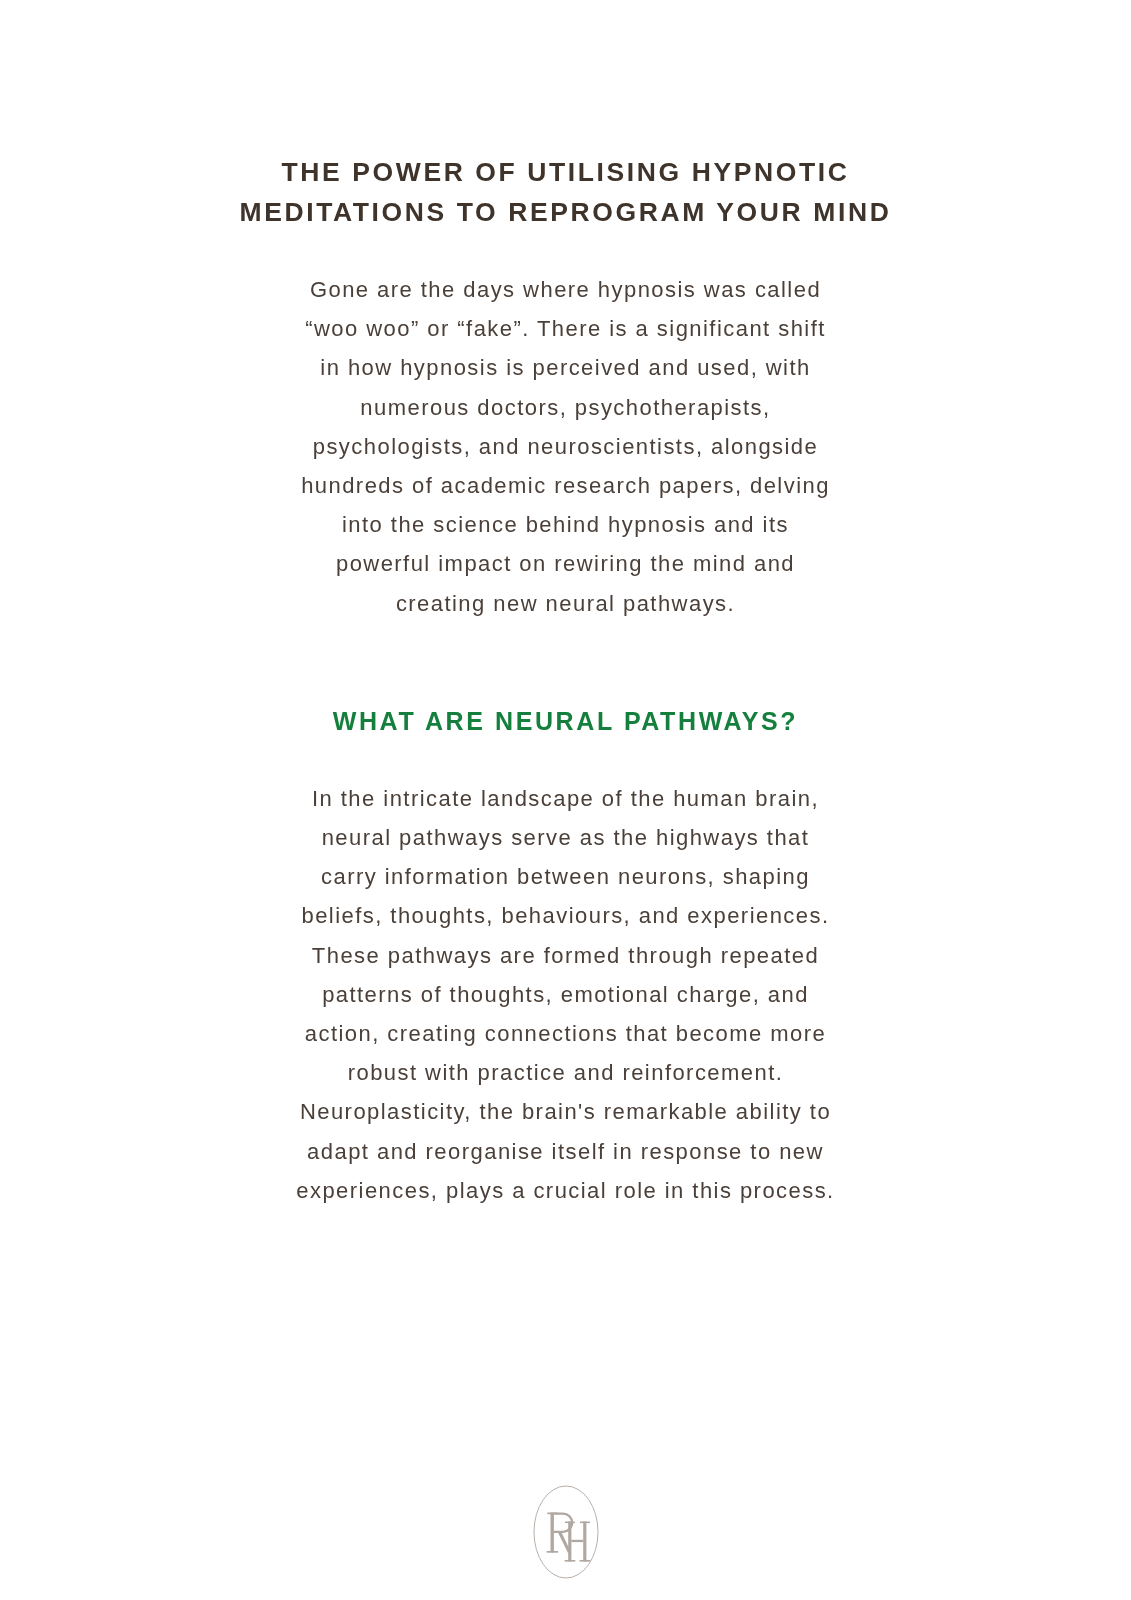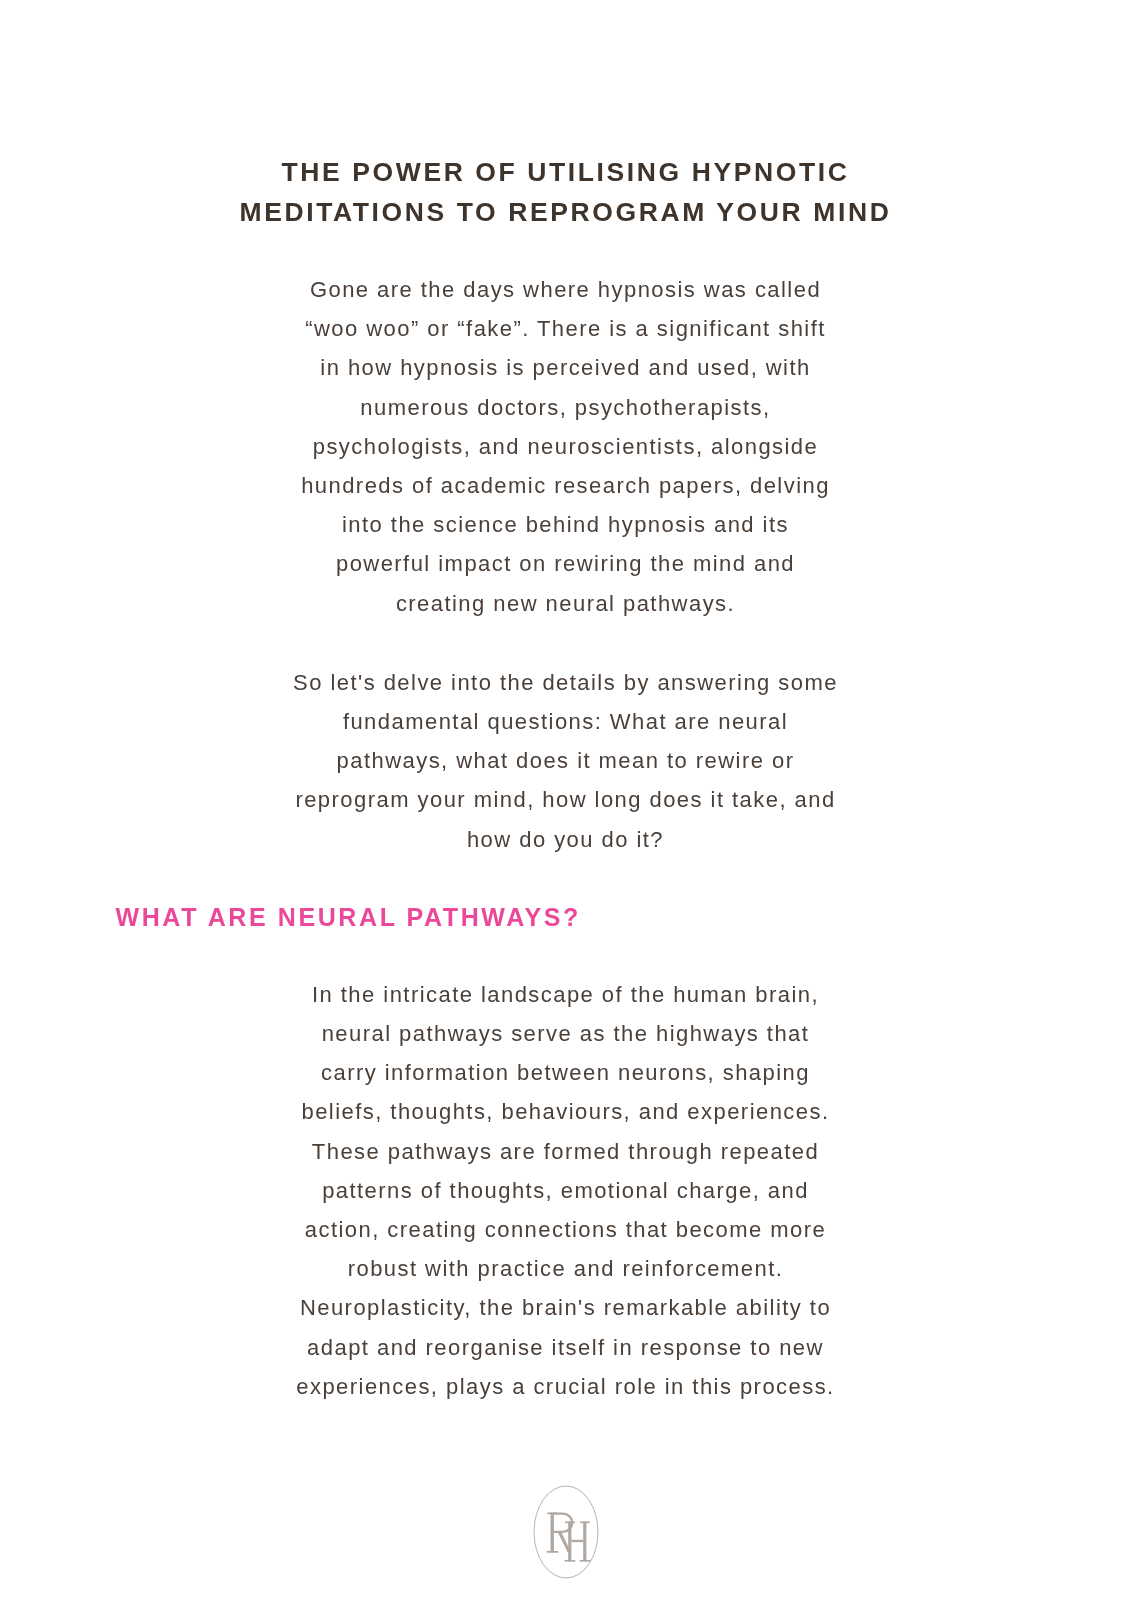--- a/index.html
+++ b/index.html
@@ -42,27 +42,27 @@
     letter-spacing: 2.6px;
     line-height: 40px;
     color: #3f342b;
     text-transform: uppercase;
     white-space: pre-line;
   }
 
   .section-heading {
     margin: 0 auto;
     width: 900px;
-    text-align: left;
+    text-align: center;
     font-family: "Liberation Sans", sans-serif;
     font-size: 25px;
     font-weight: 700;
     letter-spacing: 2.6px;
     line-height: 40px;
-    color: #ec4899;
+    color: #15803d;
     text-transform: uppercase;
   }
 
   .body-block {
     margin: 0 auto;
     width: 940px;
     text-align: center;
     font-family: "Liberation Sans", sans-serif;
     font-weight: 300;
     font-size: 22px;
@@ -108,25 +108,20 @@
 in how hypnosis is perceived and used, with
 numerous doctors, psychotherapists,
 psychologists, and neuroscientists, alongside
 hundreds of academic research papers, delving
 into the science behind hypnosis and its
 powerful impact on rewiring the mind and
 creating new neural pathways.</p>
 
     <div class="gap-para"></div>
 
-    <p class="body-block">So let's delve into the details by answering some
-fundamental questions: What are neural
-pathways, what does it mean to rewire or
-reprogram your mind, how long does it take, and
-how do you do it?</p>
 
     <div class="gap-body-to-heading"></div>
 
     <h2 class="section-heading">WHAT ARE NEURAL PATHWAYS?</h2>
 
     <div class="gap-heading-to-body"></div>
 
     <p class="body-block">In the intricate landscape of the human brain,
 neural pathways serve as the highways that
 carry information between neurons, shaping

